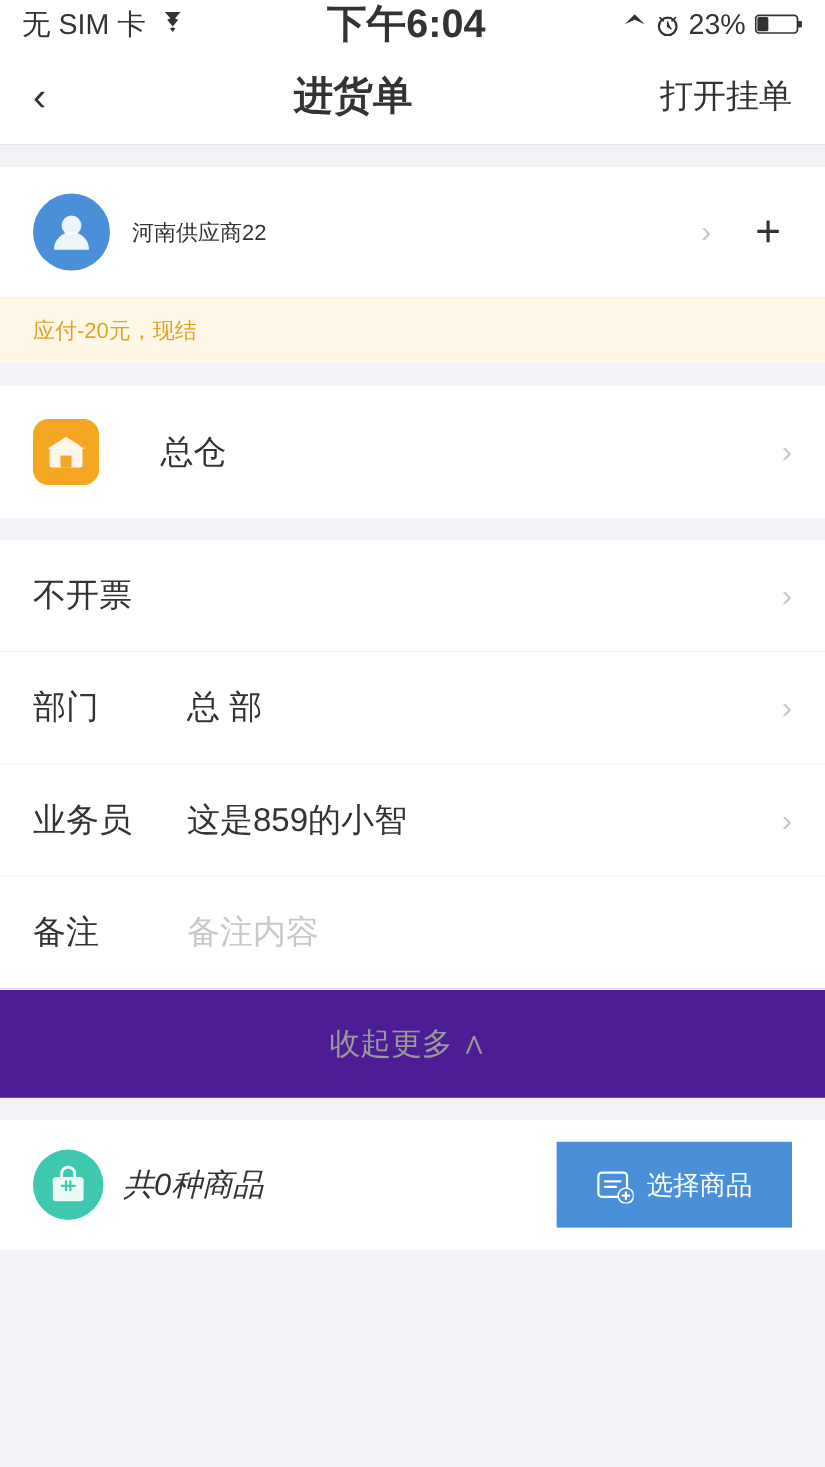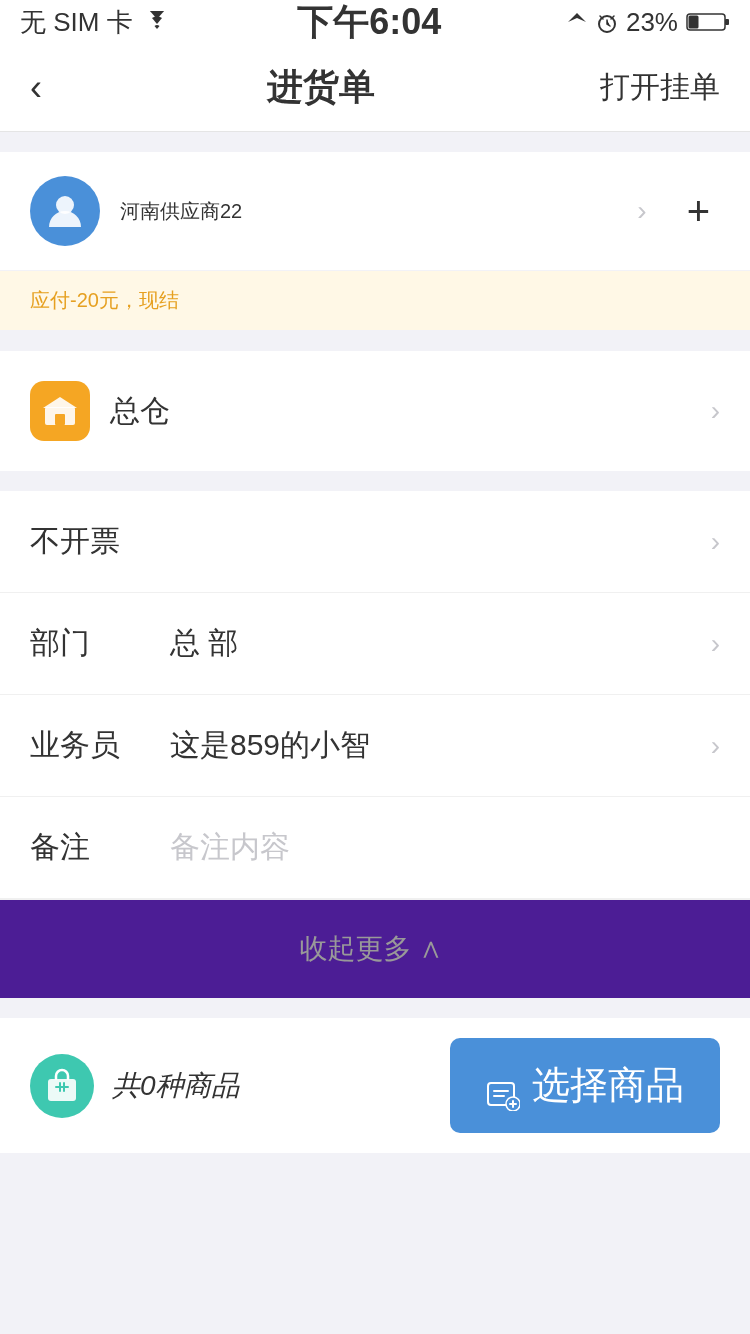--- a/index.html
+++ b/index.html
@@ -111,20 +111,21 @@
     .row-divider { height: 20px; background: #f2f2f7; }
 
     
     .form-row {
       display: flex;
       align-items: center;
       padding: 30px;
       background: #fff;
       border-bottom: 1px solid #f0f0f0;
       cursor: pointer;
+      gap: 36px;
     }
     .form-row:last-child { border-bottom: none; }
     .row-icon {
       width: 60px;
       height: 60px;
       border-radius: 14px;
       background: #f5a623;
       display: flex;
       align-items: center;
       justify-content: center;
@@ -205,25 +206,25 @@
     }
     .product-count-text {
       font-size: 28px;
       color: #333;
       font-style: italic;
     }
     .select-product-btn {
       background: #4a90d9;
       color: #fff;
       border: none;
-      border-radius: 10px;
+      border-radius: 0;
       padding: 22px 36px;
-      font-size: 38px;
-      display: flex;
-      align-items: flex-end;
+      font-size: 24px;
+      display: flex;
+      align-items: center;
       gap: 12px;
       cursor: pointer;
     }
     .select-product-btn svg { width: 34px; height: 34px; }
 
     
     .empty-area {
       background: #f2f2f7;
       flex: 1;
       height: 334px;

